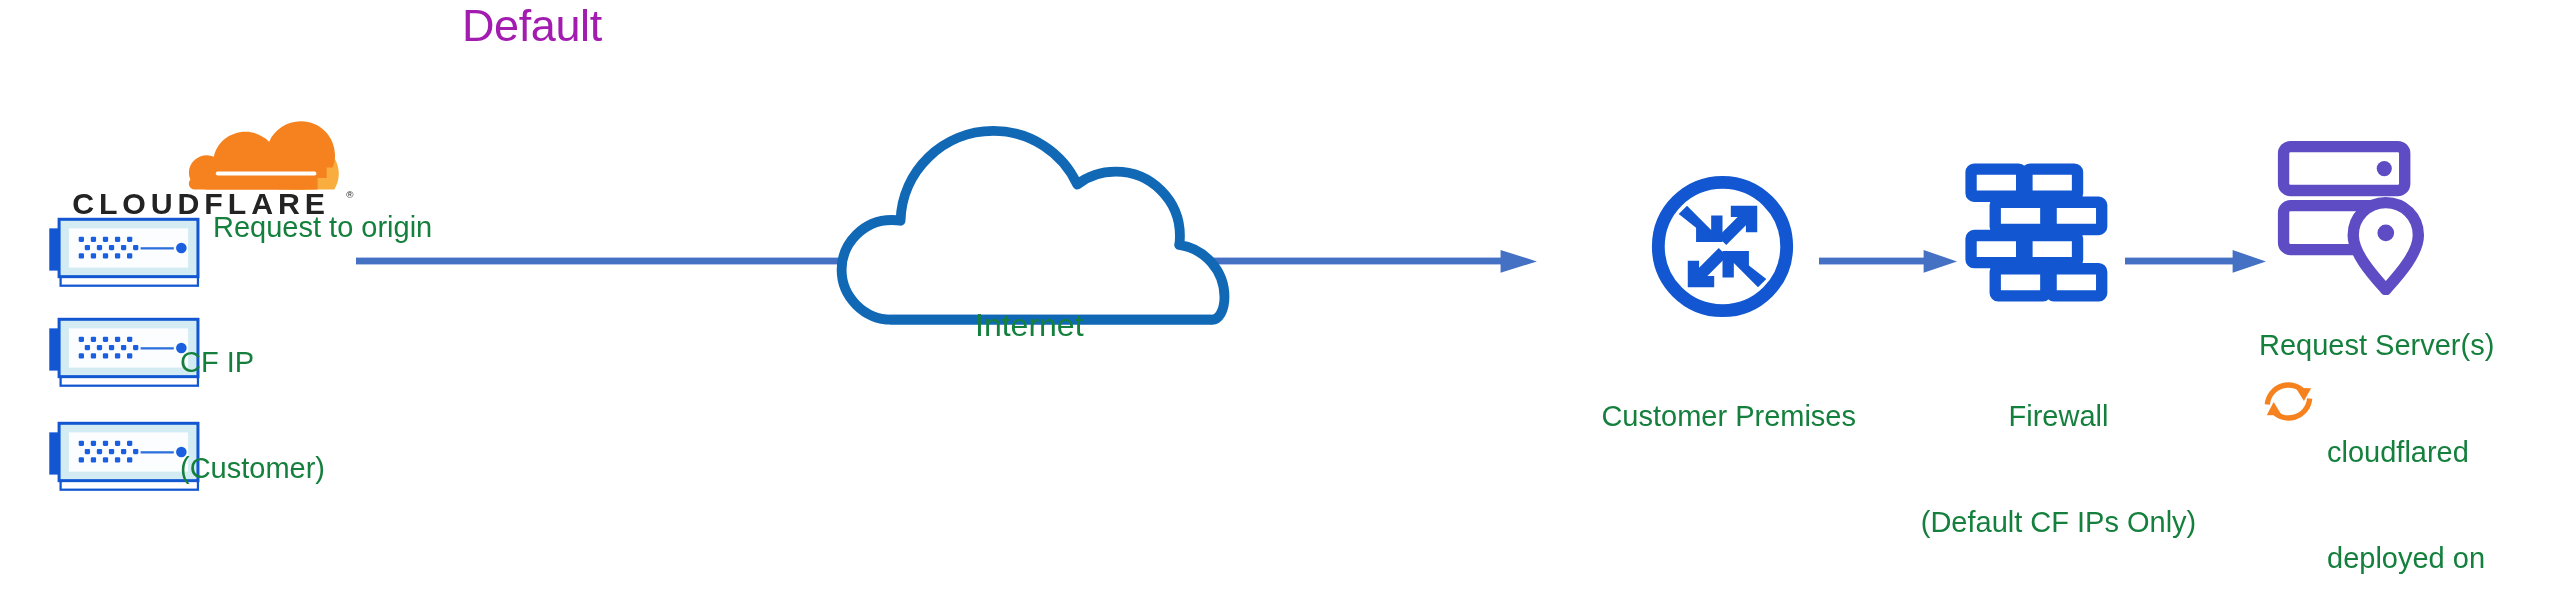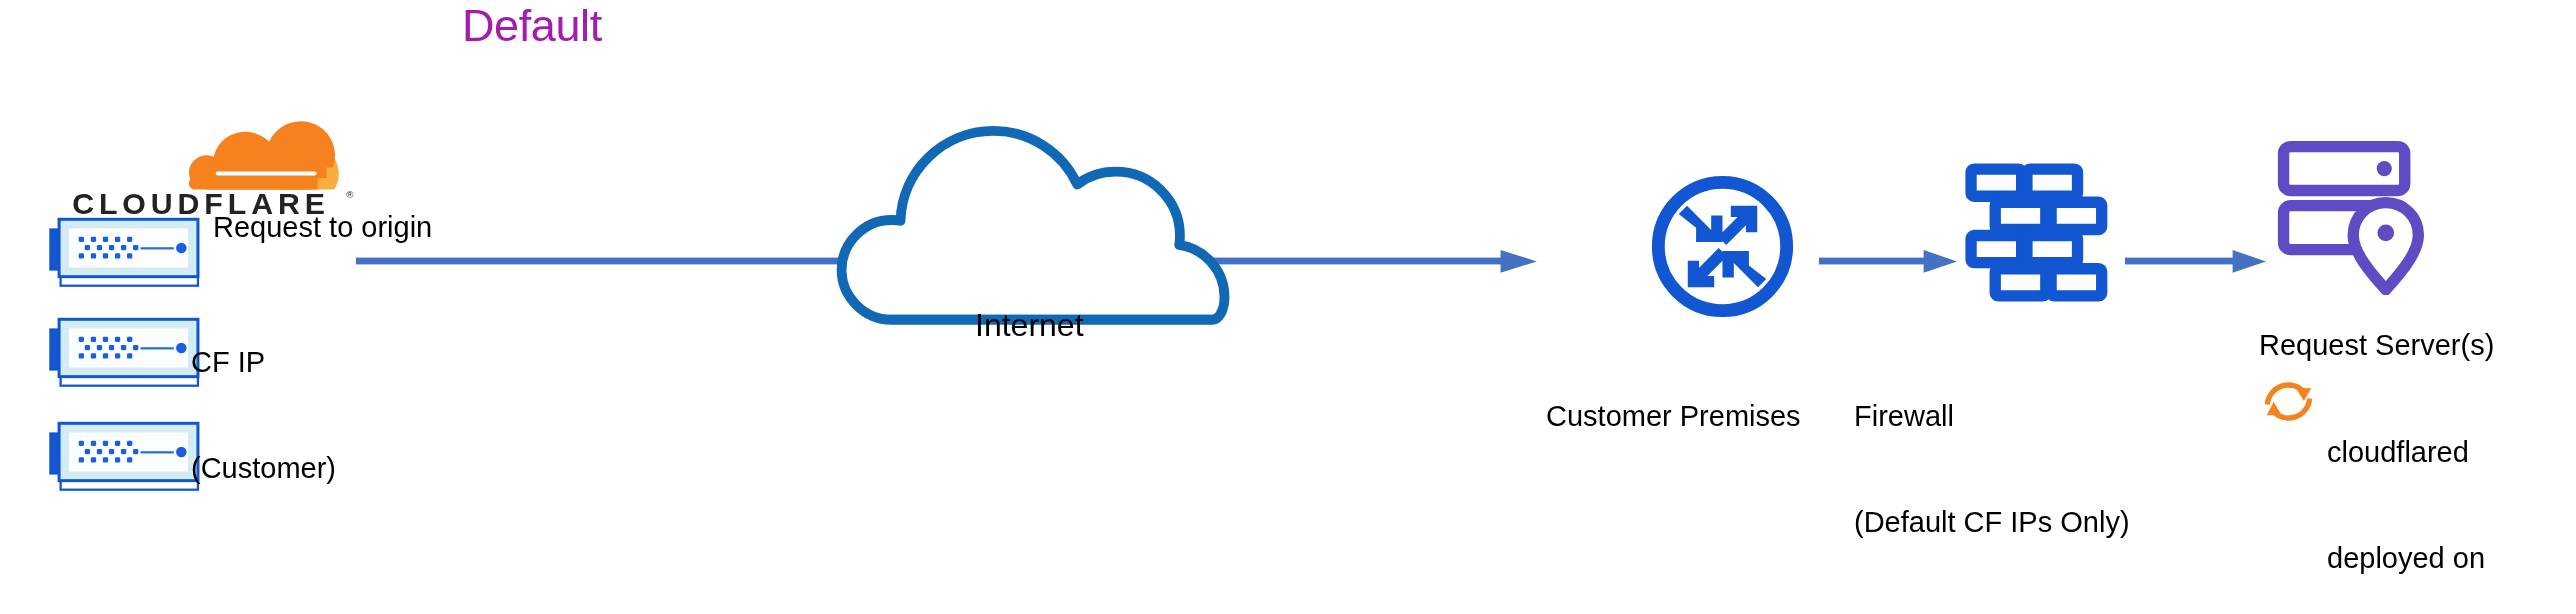--- a/index.html
+++ b/index.html
@@ -45,48 +45,49 @@
 
   
   .server-unit {
     width: 163px;
     height: 73px;
   }
   .server-unit svg { display:block; width:100%; height:100%; }
 
   
   .label-blue {
-    color: #000000;
+    color: #15803d;
     font-size: 29px;
     line-height: 1.22;
     white-space: pre;
   }
   #request-label {
     left: 213px;
     top: 210px;
     font-size: 29px;
   }
   #cfip-label {
-    left: 191px;
+    left: 180px;
     top: 274px;
   }
   #internet-label {
     left: 975px;
     top: 306px;
     font-size: 32px;
   }
   #cpe-label {
     left: 1546px;
     top: 328px;
-    text-align: left;
+    text-align: right;
     width: 310px;
   }
   #firewall-label {
     left: 1854px;
     top: 328px;
+    text-align: center;
     width: 409px;
   }
   #origin-label {
     left: 2259px;
     top: 328px;
     width: 318px;
   }
   #cloudflared-label {
     left: 2327px;
     top: 364px;

